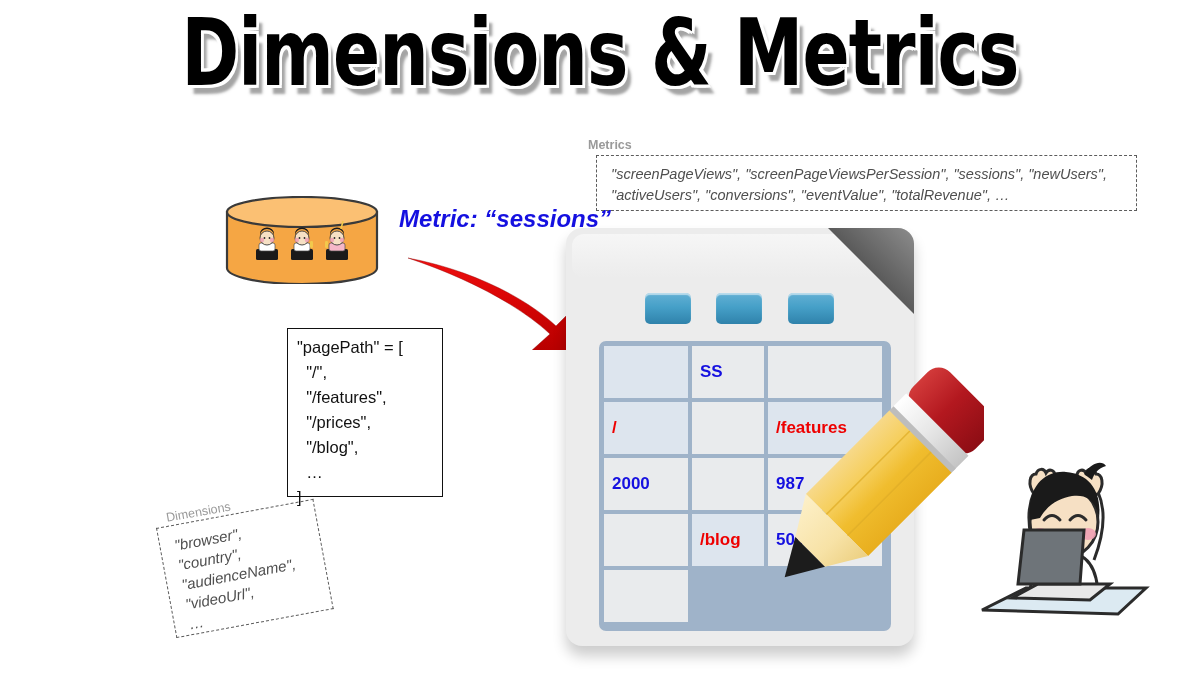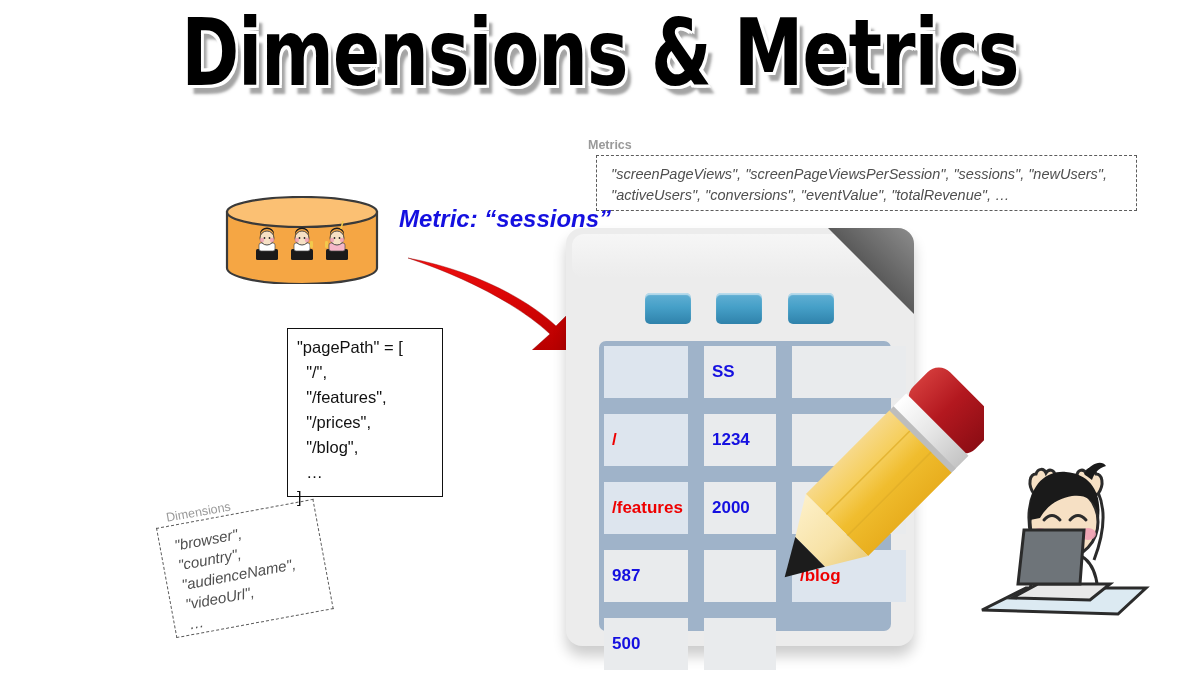--- a/index.html
+++ b/index.html
@@ -103,21 +103,21 @@
     background:linear-gradient(180deg,#63b0d4 0%,#46a0c8 45%,#2f82ab 100%);
     box-shadow:inset 0 2px 1px rgba(255,255,255,0.55);
   }
   #tab-1{left:79px;top:65px;}
   #tab-2{left:150px;top:65px;}
   #tab-3{left:222px;top:65px;}
 
   .grid{
     position:absolute;left:33px;top:113px;width:282px;height:280px;
     display:grid;grid-template-columns:84px 72px 114px;grid-template-rows:repeat(5,52px);
-    gap:16px;background:#9fb3c9;border:5px solid #9fb3c9;border-radius:7px;box-sizing:content-box;
+    gap:4px;background:#9fb3c9;border:5px solid #9fb3c9;border-radius:7px;box-sizing:content-box;
   }
   .cell{
     background:#e9ebed;display:flex;align-items:center;padding-left:8px;
     font-weight:bold;font-size:17px;box-sizing:border-box;
   }
   .cell.c1{background:#dde5ee;color:#ee0000;}
   .cell.c2{color:#1510e0;}
   .cell.c3{}
 
   
@@ -200,21 +200,20 @@
     <div class="tab" id="tab-1"></div>
     <div class="tab" id="tab-2"></div>
     <div class="tab" id="tab-3"></div>
 
     <div class="grid">
       <div class="cell c1"></div>
       <div class="cell c2">SS</div>
       <div class="cell c3"></div>
 
       <div class="cell c1">/</div>
-      <div class="cell c2">1234</div>
       <div class="cell c3"></div>
 
       <div class="cell c1">/features</div>
       <div class="cell c2">2000</div>
       <div class="cell c3"></div>
 
       <div class="cell c2">987</div>
       <div class="cell c3"></div>
 
       <div class="cell c1">/blog</div>

